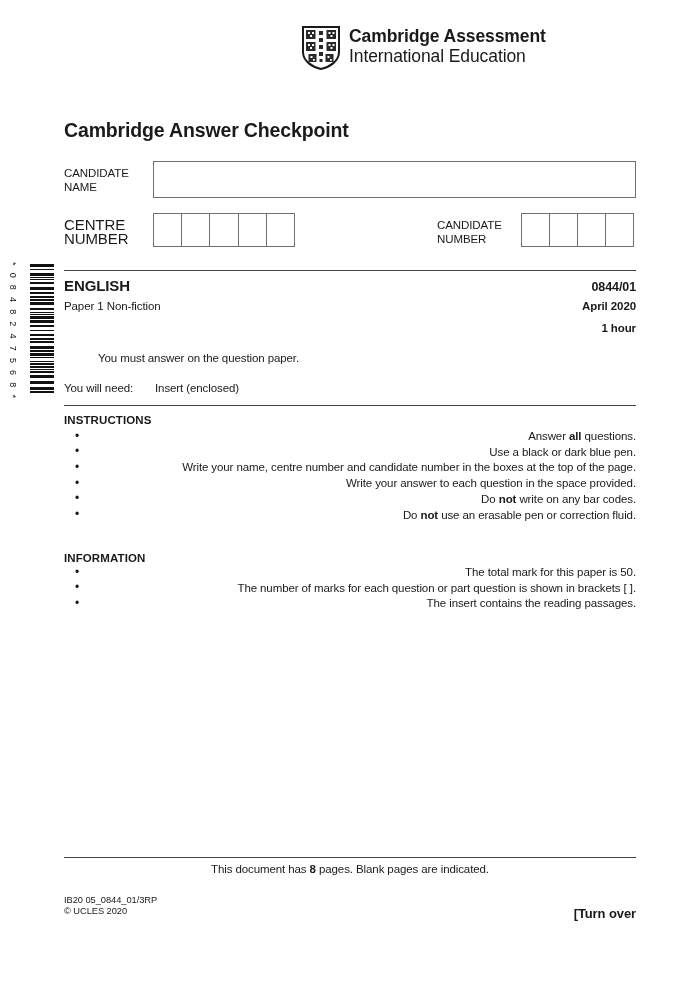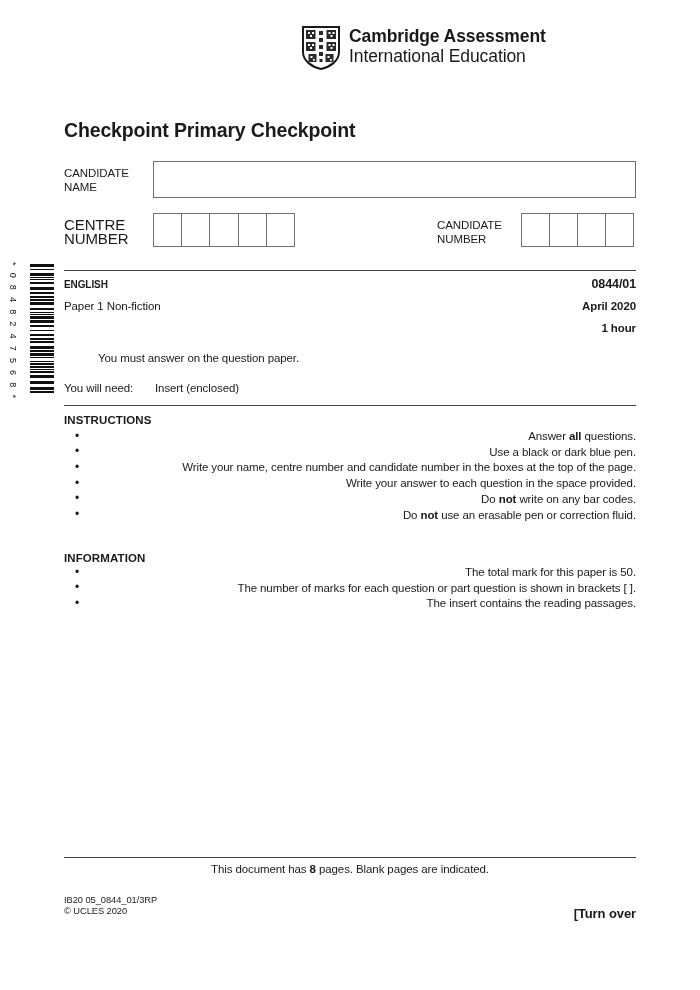--- a/index.html
+++ b/index.html
@@ -143,21 +143,21 @@
     width: 572px;
     display: flex;
     justify-content: space-between;
     align-items: baseline;
   }
   .subject-row.r1 { top: 277px; }
   .subject-row.r2 { top: 300px; }
   .subject-row.r3 { top: 318px; }
 
   .subject-name {
-    font-size: 10px;
+    font-size: 15px;
     font-weight: bold;
     letter-spacing: -0.1px;
   }
   .subject-code {
     font-size: 12.5px;
     font-weight: bold;
     letter-spacing: -0.1px;
   }
   .paper-name {
     font-size: 11.5px;
@@ -342,21 +342,21 @@
       <rect x="17" y="26" width="4" height="4"></rect>
       <rect x="17.5" y="33" width="3" height="3"></rect>
     </g>
   </svg>
   <div class="brand-text">
     <div class="brand-line1">Cambridge Assessment</div>
     <div class="brand-line2">International Education</div>
   </div>
 </div>
 
-<div class="page-title">Checkpoint Primary Checkpoint</div>
+<div class="page-title">Cambridge Answer Checkpoint</div>
 
 <div class="cand-name-label">
   <div>CANDIDATE</div>
   <div>NAME</div>
 </div>
 <div class="cand-name-box"></div>
 
 <div class="centre-label">
   <div>CENTRE</div>
   <div>NUMBER</div>

